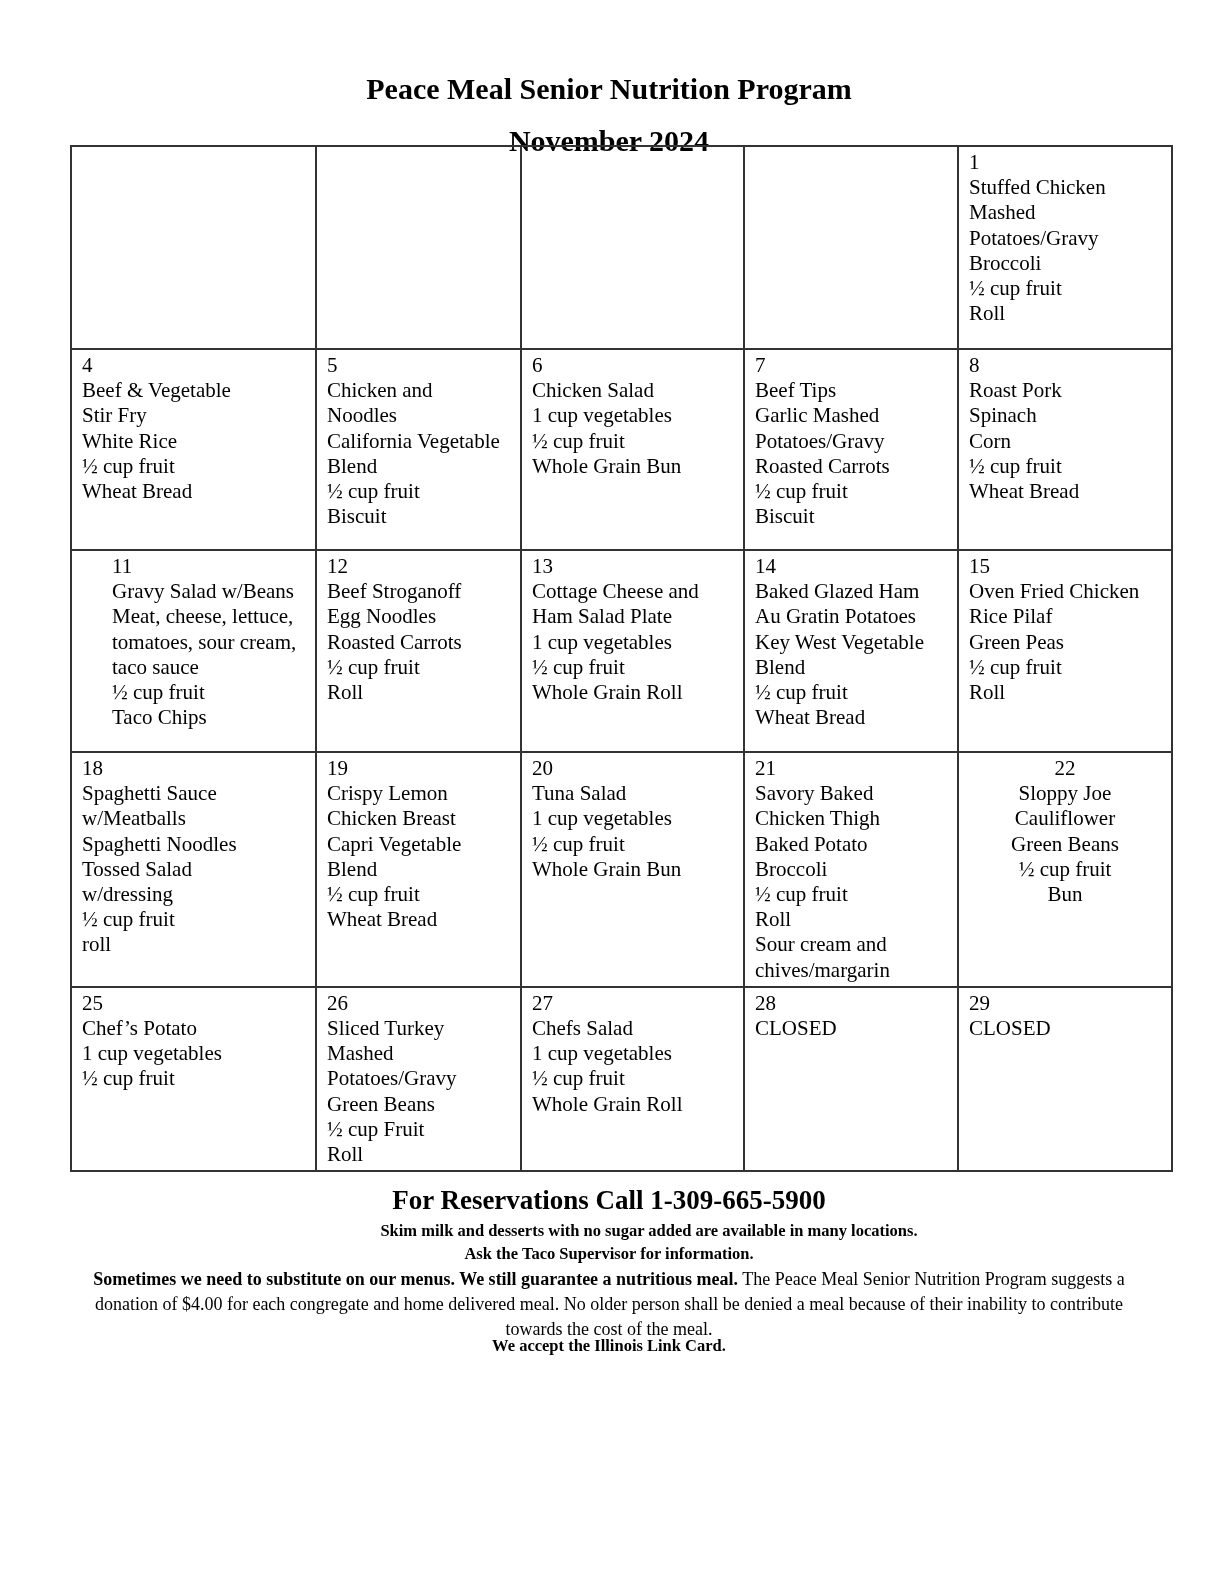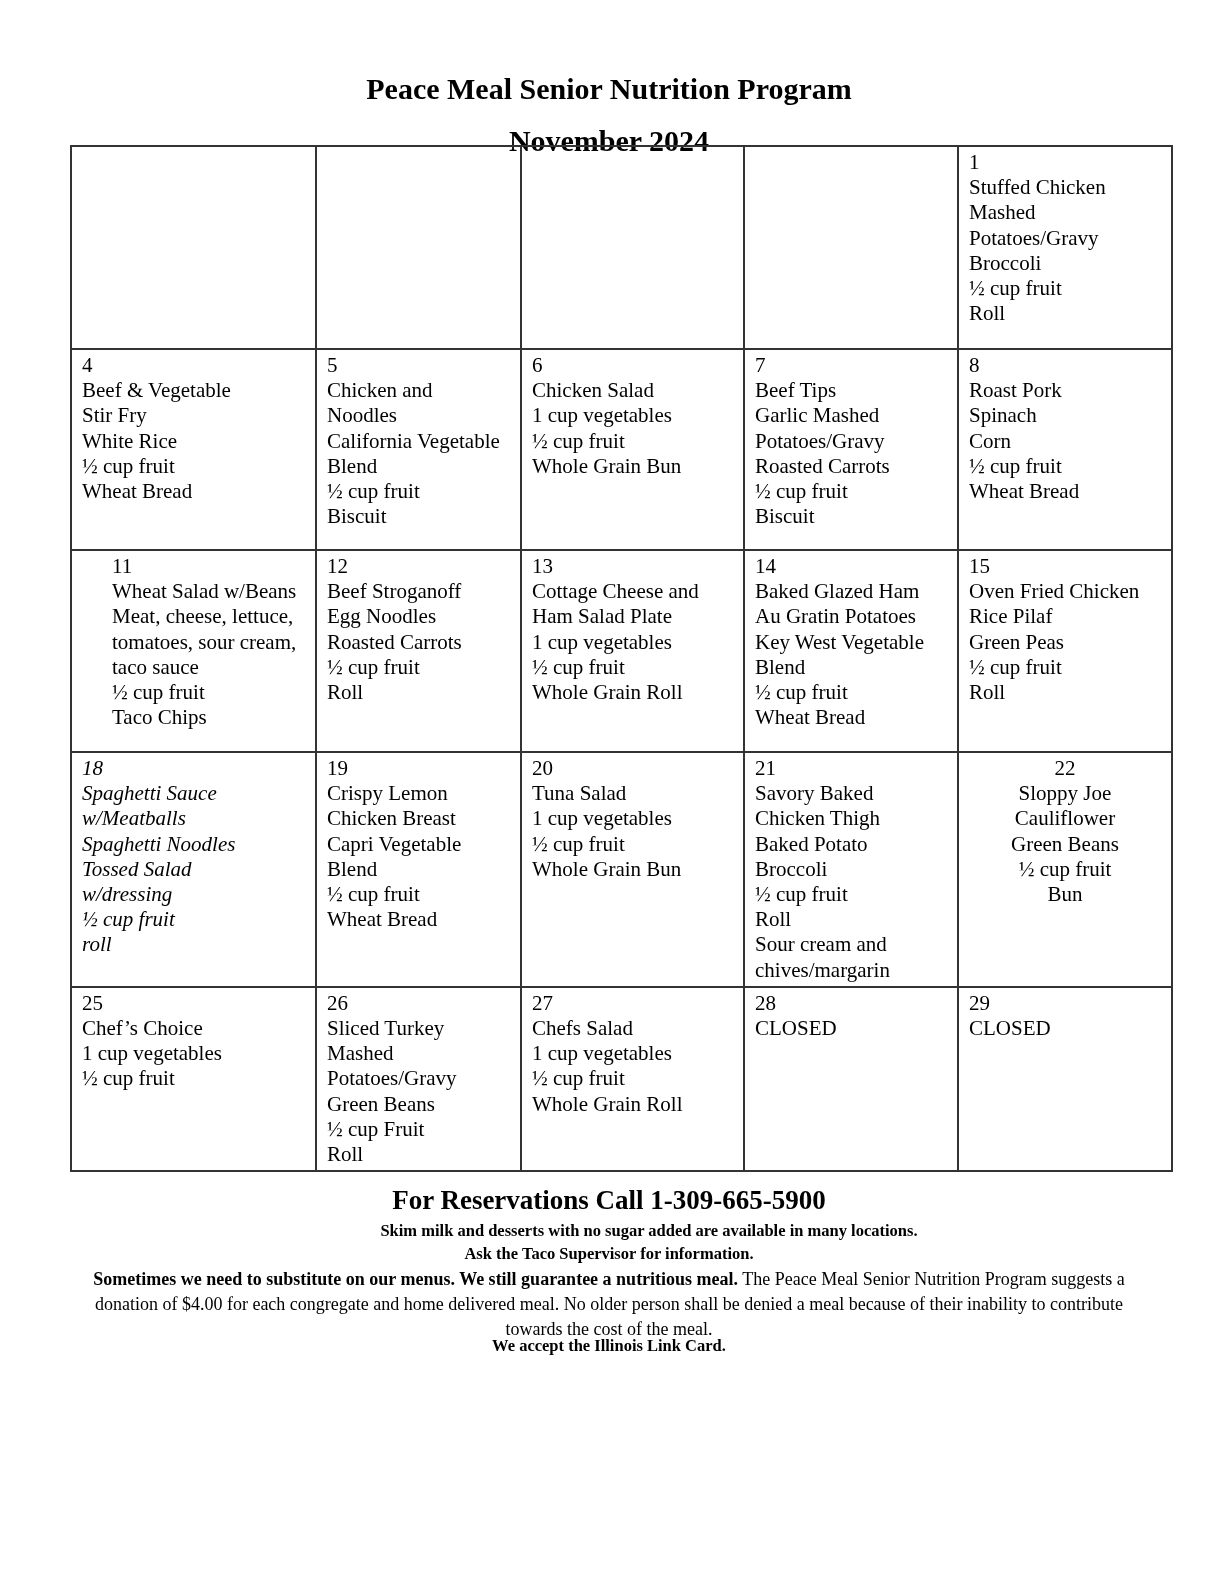--- a/index.html
+++ b/index.html
@@ -80,21 +80,21 @@
           <div>Roast Pork</div>
           <div>Spinach</div>
           <div>Corn</div>
           <div>½ cup fruit</div>
           <div>Wheat Bread</div>
         </td>
       </tr>
       <tr style="height: 202px;">
         <td style="width: 193px; padding-left: 40px;">
           <div>11</div>
-          <div>Wheat Salad w/Beans</div>
+          <div>Gravy Salad w/Beans</div>
           <div>Meat, cheese, lettuce,</div>
           <div>tomatoes, sour cream,</div>
           <div>taco sauce</div>
           <div>½ cup fruit</div>
           <div>Taco Chips</div>
         </td>
         <td style="width: 183px;">
           <div>12</div>
           <div>Beef Stroganoff</div>
           <div>Egg Noodles</div>
@@ -122,21 +122,21 @@
         <td style="width: 192px;">
           <div>15</div>
           <div>Oven Fried Chicken</div>
           <div>Rice Pilaf</div>
           <div>Green Peas</div>
           <div>½ cup fruit</div>
           <div>Roll</div>
         </td>
       </tr>
       <tr style="height: 226px;">
-        <td style="width: 193px; font-style: italic;">
+        <td style="width: 193px;">
           <div>18</div>
           <div>Spaghetti Sauce</div>
           <div>w/Meatballs</div>
           <div>Spaghetti Noodles</div>
           <div>Tossed Salad</div>
           <div>w/dressing</div>
           <div>½ cup fruit</div>
           <div>roll</div>
         </td>
         <td style="width: 183px;">
@@ -171,21 +171,21 @@
           <div>Sloppy Joe</div>
           <div>Cauliflower</div>
           <div>Green Beans</div>
           <div>½ cup fruit</div>
           <div>Bun</div>
         </td>
       </tr>
       <tr style="height: 177px; border-radius: 9px;">
         <td style="width: 193px;">
           <div>25</div>
-          <div>Chef’s Choice</div>
+          <div>Chef’s Potato</div>
           <div>1 cup vegetables</div>
           <div>½ cup fruit</div>
         </td>
         <td style="width: 183px;">
           <div>26</div>
           <div>Sliced Turkey</div>
           <div>Mashed</div>
           <div>Potatoes/Gravy</div>
           <div>Green Beans</div>
           <div>½ cup Fruit</div>

